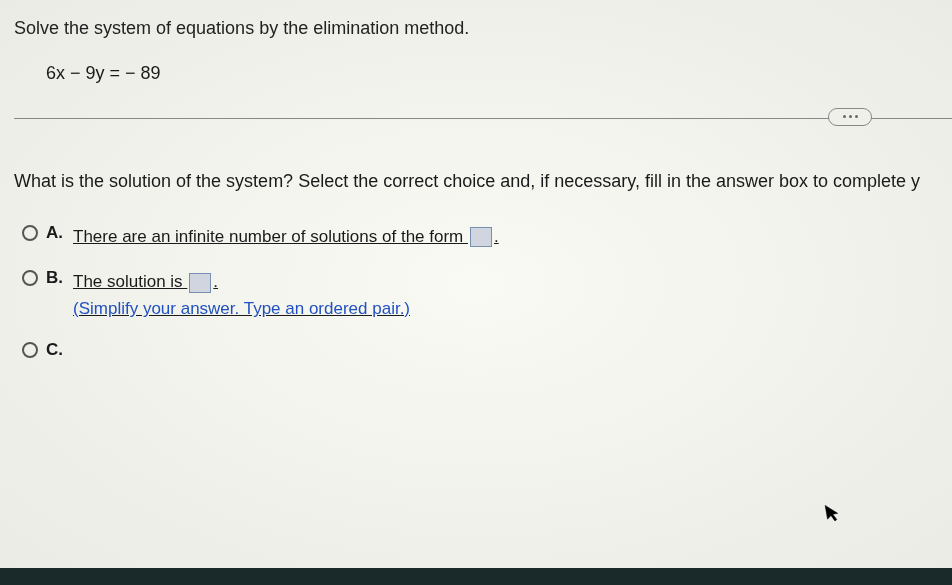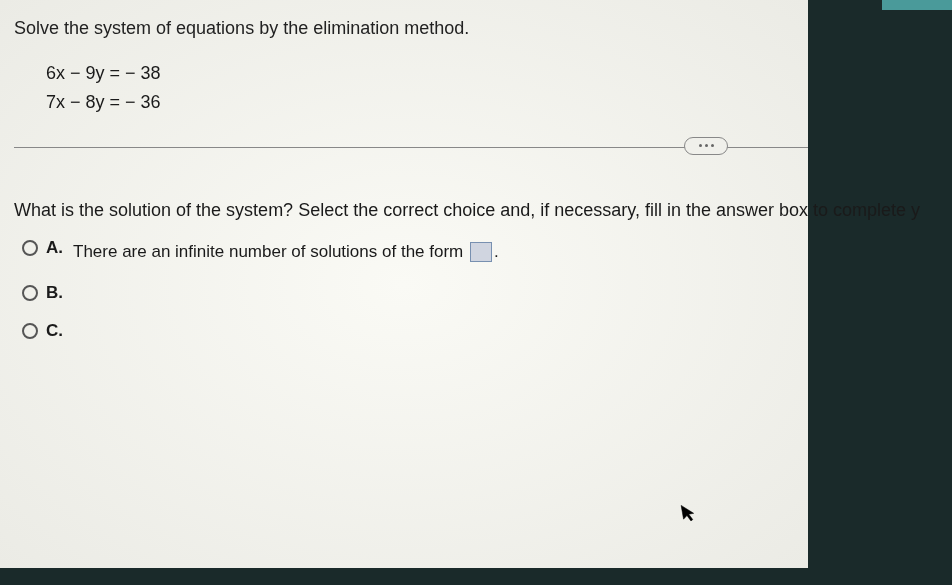--- a/index.html
+++ b/index.html
@@ -6,21 +6,21 @@
     body {
       font-family: Arial, Helvetica, sans-serif;
       background: #1a2a2a;
       width: 952px;
       height: 585px;
       overflow: hidden;
       position: relative;
     }
     .page {
       background: #f5f5f0;
-      width: 808px;
+      width: 952px;
       height: 568px;
       padding: 18px 0 0 14px;
       color: #1a1a1a;
       font-size: 17px;
       position: relative;
       background-image: radial-gradient(ellipse at 50% 50%, #fafaf5 0%, #ebebe5 100%);
     }
     .instruction {
       font-size: 18px;
       margin-bottom: 20px;
@@ -58,21 +58,21 @@
     }
     .ellipsis-pill span {
       width: 3px;
       height: 3px;
       background: #666;
       border-radius: 50%;
       display: block;
     }
     .question {
       font-size: 18px;
-      margin-bottom: 17px;
+      margin-bottom: 31px;
       white-space: nowrap;
     }
     .choices {
       margin-left: 8px;
     }
     .choice {
       display: flex;
       align-items: flex-start;
       margin-bottom: 18px;
       font-size: 17px;
@@ -87,20 +87,21 @@
       margin-right: 8px;
     }
     .choice-label {
       font-weight: bold;
       margin-right: 10px;
       flex-shrink: 0;
     }
     .choice-text {
       line-height: 1.6;
       white-space: nowrap;
+      text-decoration: underline;
     }
     .answer-box {
       display: inline-block;
       width: 22px;
       height: 20px;
       background: #d0d5e0;
       border: 1px solid #7890b0;
       vertical-align: middle;
       margin: 0 2px;
     }
@@ -127,22 +128,21 @@
 </head>
 <body>
 
 <div class="teal-strip"></div>
 
 <div class="page">
 
   <div class="instruction">Solve the system of equations by the elimination method.</div>
 
   <div class="equations">
-    <div>6x − 9y = − 38</div>
-    <div>7x − 8y = − 36</div>
+    <div>6x − 9y = − 89</div>
   </div>
 
   <div class="divider-row">
     <hr class="divider">
     <div class="ellipsis-pill">
       <span></span>
         <span></span>
         <span></span>
     </div>
   </div>
@@ -156,20 +156,25 @@
       <div class="choice-label">A.</div>
       <div class="choice-text">
         <span>There are an infinite number of solutions of the form </span><span class="answer-box"></span><span>.</span>
         <br>
       </div>
     </div>
 
     <div class="choice">
       <div class="radio"></div>
       <div class="choice-label">B.</div>
+      <div class="choice-text">
+        <span>The solution is </span><span class="answer-box"></span><span>.</span>
+        <br>
+        <span class="hint">(Simplify your answer. Type an ordered pair.)</span>
+      </div>
     </div>
 
     <div class="choice">
       <div class="radio"></div>
       <div class="choice-label">C.</div>
     </div>
 
   </div>
 
   <div class="cursor">

